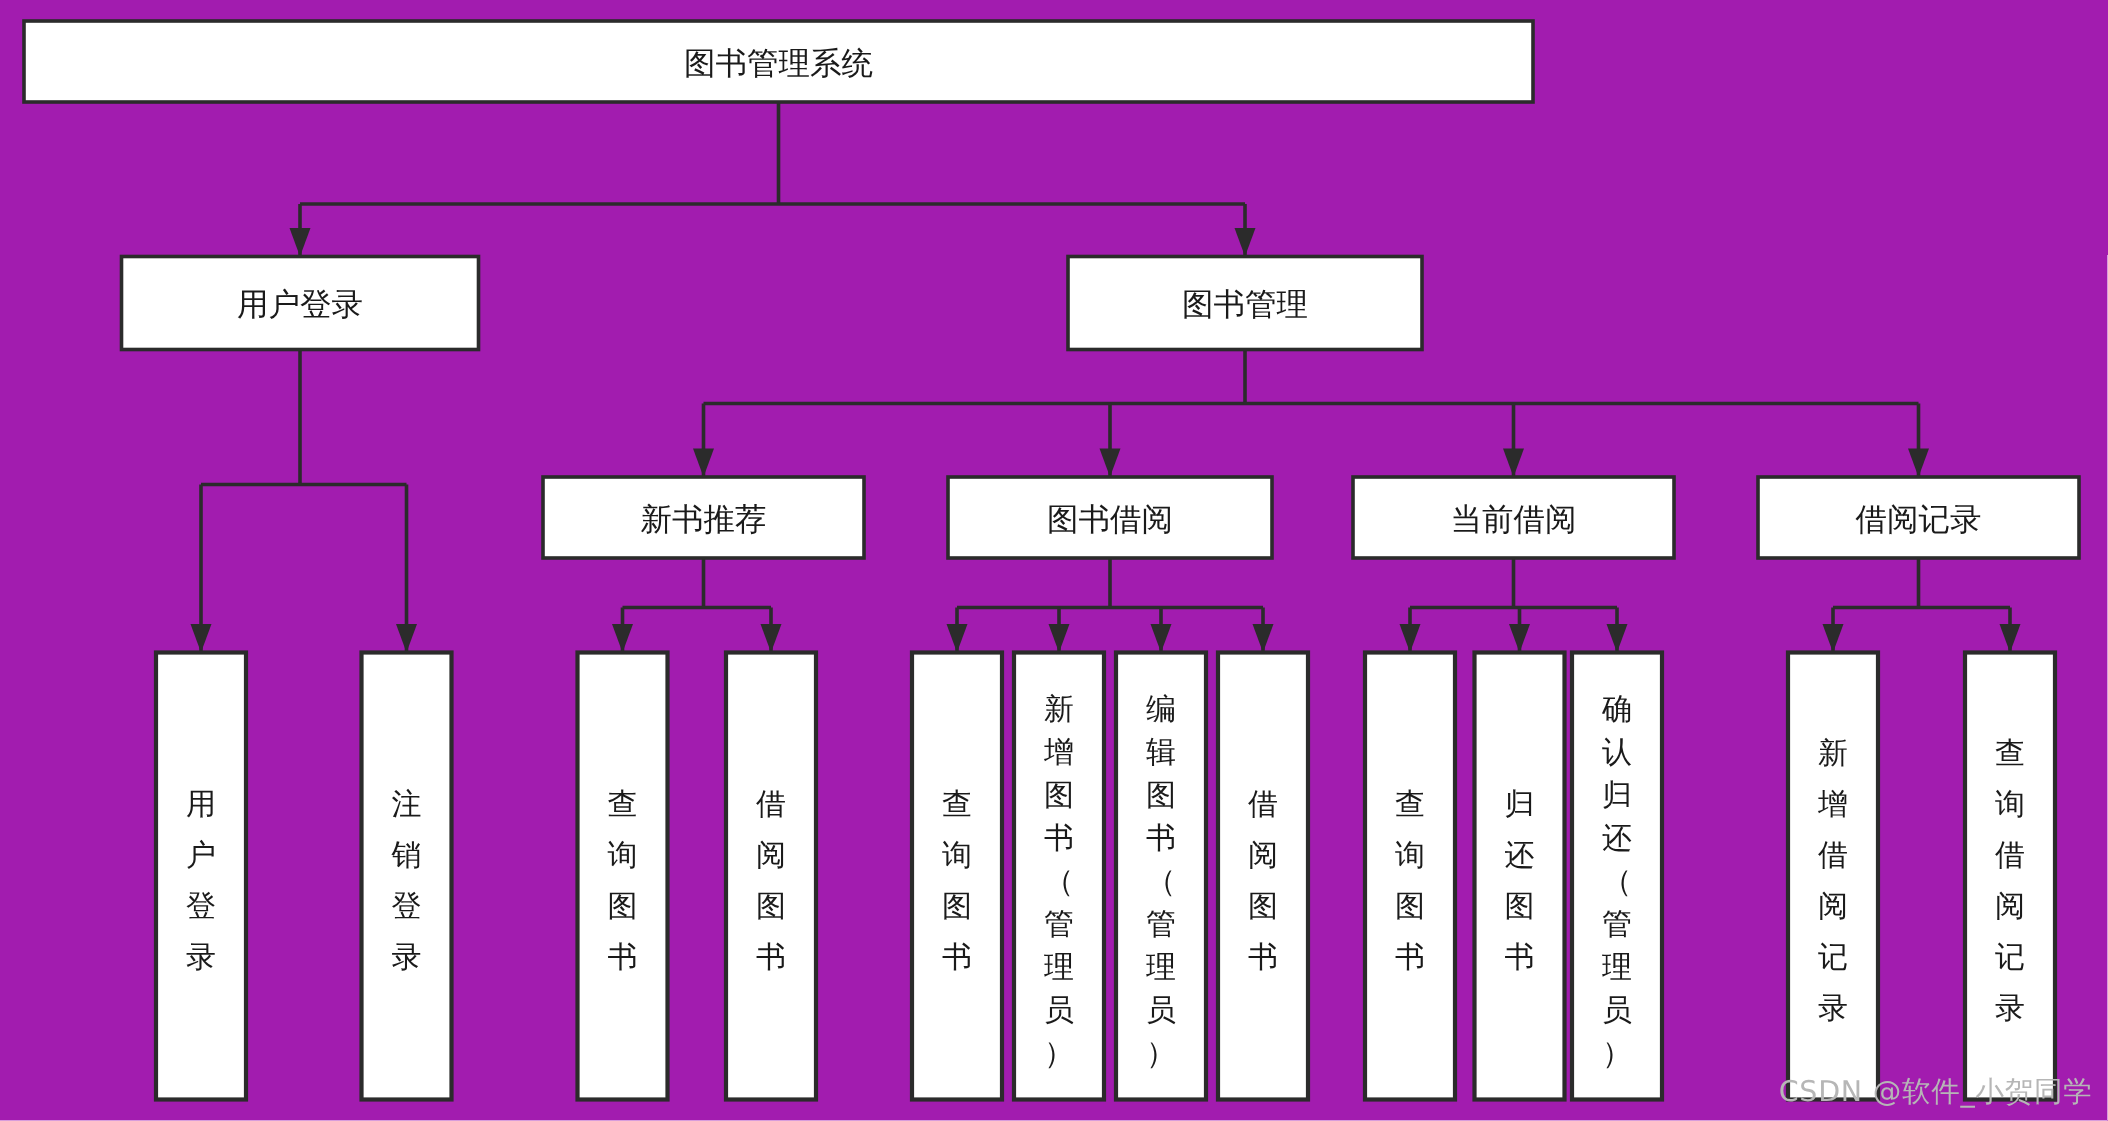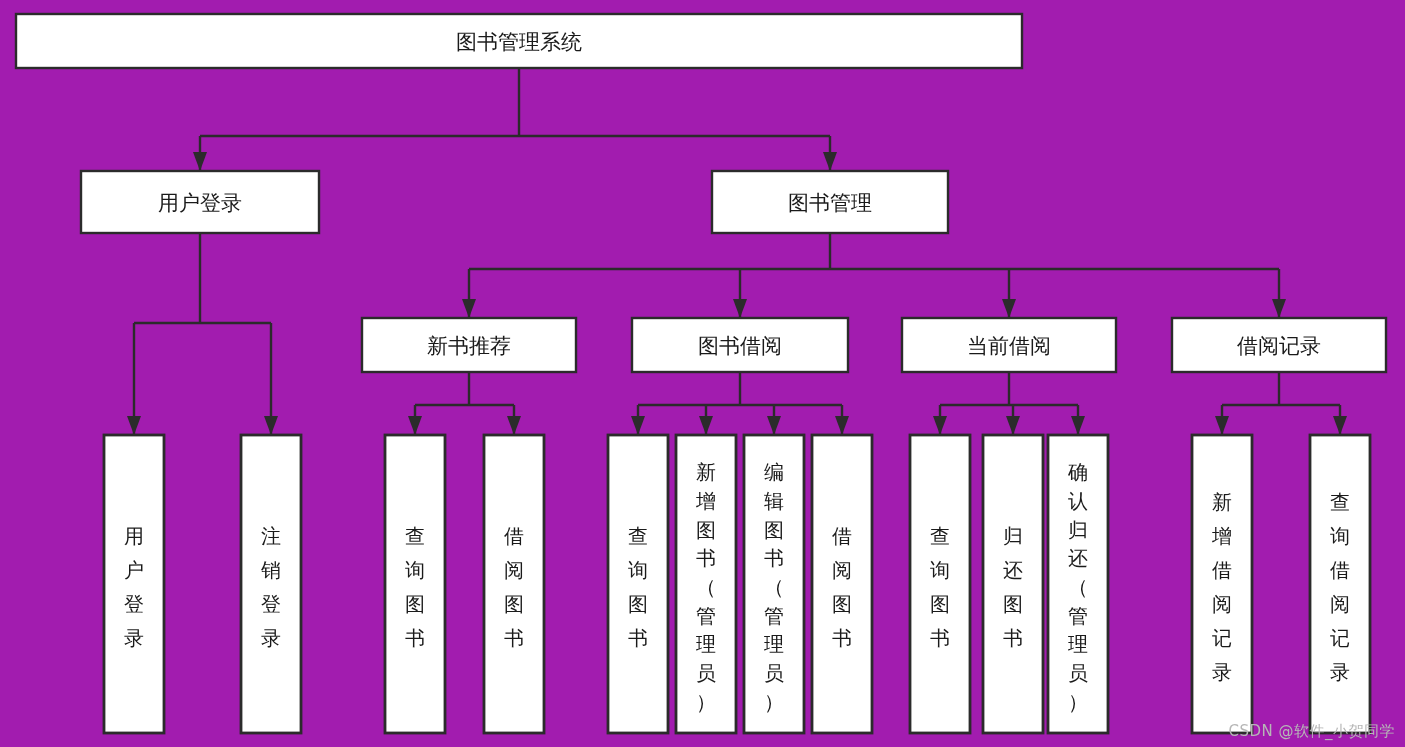--- a/index.html
+++ b/index.html
@@ -53,21 +53,21 @@
     font-family: "DejaVu Sans", "Liberation Sans", sans-serif;
     font-size: 20px;
     fill: #1a1a1a;
     text-anchor: middle;
   }
   .watermark-text {
     position: absolute;
     right: 10px;
     bottom: 6px;
     font-family: "DejaVu Sans", "Liberation Sans", sans-serif;
-    font-size: 15px;
+    font-size: 19px;
     color: #b6b6b6;
     white-space: nowrap;
     letter-spacing: 0.5px;
     pointer-events: none;
   }
 </style>
 </head>
 <body>
 
 <div id="diagram-root">

